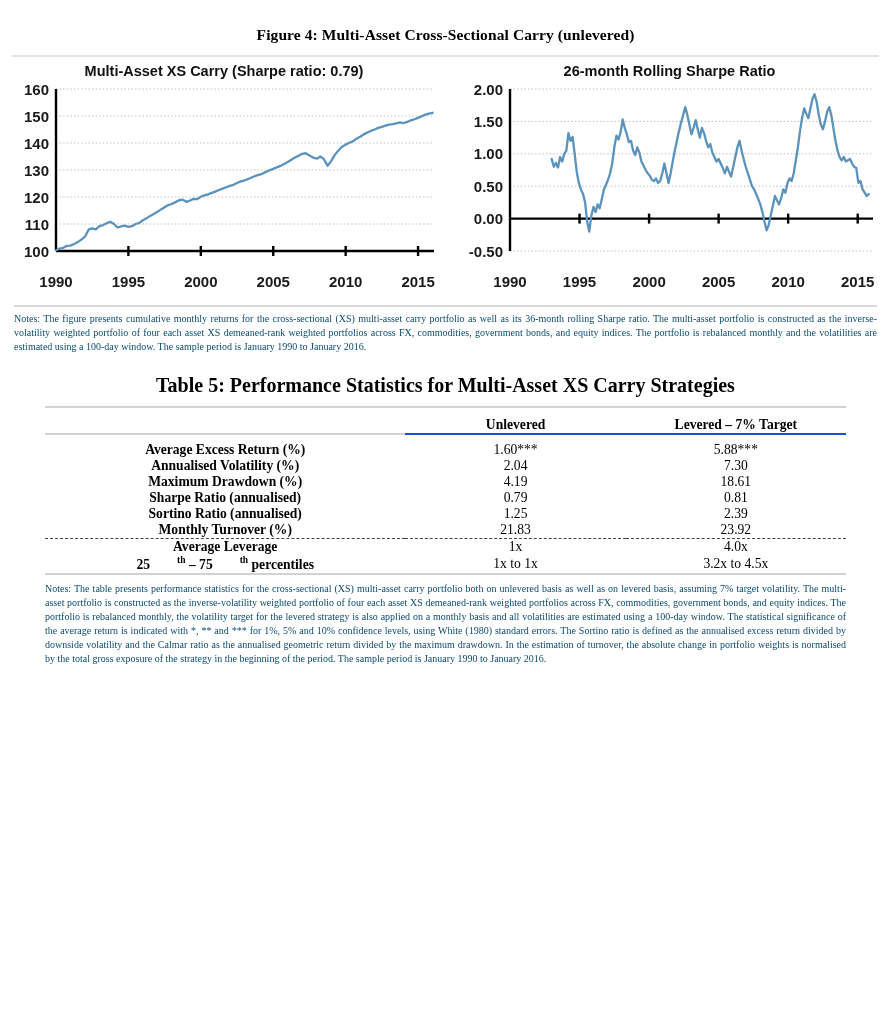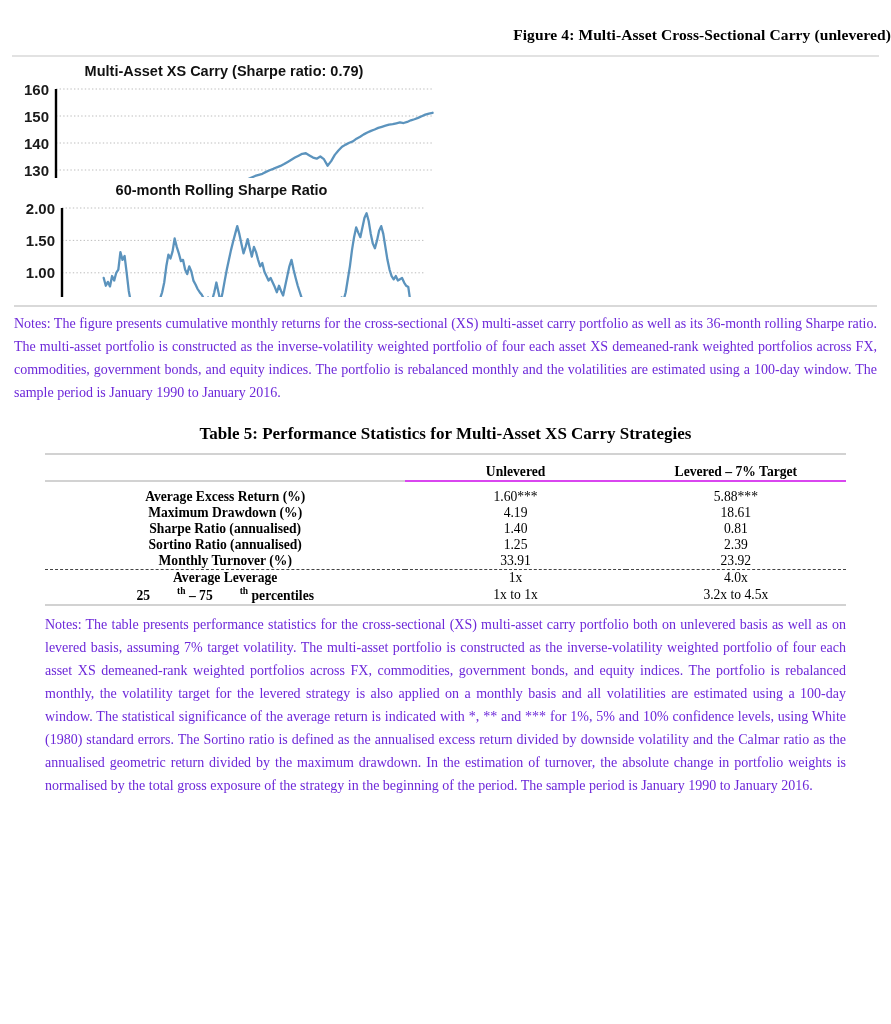--- a/index.html
+++ b/index.html
@@ -8,36 +8,35 @@
     background:#ffffff;
     font-family:"Liberation Serif", serif;
     color:#000;
     position:relative;
     overflow:hidden;
   }
   .page{position:relative;width:891px;height:1024px;box-sizing:border-box;}
 
   
   .fig-title{
-    text-align:right;
+    text-align:center;
     font-family:"Liberation Serif", serif;
     font-weight:bold;
     font-size:15.5px;
     padding-top:26px;
     letter-spacing:0.1px;
   }
   .fig-rule{
     height:2px;background:#e2e2e2;margin:11px 12px 0 12px;
   }
   .charts{
     display:flex;
     width:891px;
     height:238px;
     margin-top:2px;
-    flex-direction:column;
   }
   .chart-box{position:relative;overflow:hidden;}
   .chart-left{width:448px;height:238px;}
   .chart-right{width:443px;height:238px;}
   .chart-title{
     text-align:center;
     font-family:"Liberation Sans", sans-serif;
     font-weight:bold;
     font-size:14.5px;
     margin-top:4px;
@@ -48,58 +47,58 @@
   .tick-label{
     font-family:"Liberation Sans", sans-serif;
     font-weight:bold;
     font-size:15px;
     fill:#1a1a1a;
   }
 
   
   .notes{
     font-family:"Liberation Serif", serif;
-    font-size:14px;
-    line-height:23px;
+    font-size:10px;
+    line-height:14px;
     text-align:justify;
-    color:#6d28d9;
+    color:#0c4a6e;
   }
   .fig-notes{
     margin:8px 14px 0 14px;
     width:863px;
   }
   .notes-rule{
     height:2px;background:#d9d9d9;margin:0 0 5px 0;
   }
 
   
   .tbl-title{
     text-align:center;
     font-family:"Liberation Serif", serif;
     font-weight:bold;
-    font-size:17px;
+    font-size:20px;
     margin-top:20px;
   }
   table.stats{
     border-collapse:collapse;
     margin:9px auto 0 auto;
     width:801px;
     font-family:"Liberation Serif", serif;
   }
   table.stats th,table.stats td{
     padding:0;
     font-size:13.6px;
   }
   .hdr-top td{border-top:2px solid #d2d2d2;height:9px;}
   .hdr-row td{
     font-weight:bold;
     font-size:14px;
     text-align:center;
     padding:3px 0 7px 0;
-    border-bottom:2px solid #d946ef;
+    border-bottom:2px solid #1d4ed8;
   }
   .hdr-row td.lbl{border-bottom:2px solid #d2d2d2;}
   td.lbl{
     font-weight:bold;
     text-align:center;
     padding:9px 0 9px 4px;
     width:360px;
     white-space:nowrap;
   }
   td.val{
@@ -162,21 +161,21 @@
           <text x="56" y="208" text-anchor="middle" class="tick-label">1990</text>
           <text x="128.41379310344854" y="208" text-anchor="middle" class="tick-label">1995</text>
           <text x="200.82758620689705" y="208" text-anchor="middle" class="tick-label">2000</text>
           <text x="273.24137931034556" y="208" text-anchor="middle" class="tick-label">2005</text>
           <text x="345.6551724137941" y="208" text-anchor="middle" class="tick-label">2010</text>
           <text x="418.06896551724265" y="208" text-anchor="middle" class="tick-label">2015</text>
         </svg>
     </div>
 
     <div class="chart-box chart-right">
-      <div class="chart-title">60-month Rolling Sharpe Ratio</div>
+      <div class="chart-title">26-month Rolling Sharpe Ratio</div>
       <svg class="chart-svg" id="svg-right" width="443" height="212">
           <line x1="62" y1="172" x2="425" y2="172" stroke="#bdbdbd" stroke-width="1" stroke-dasharray="1.4,2.2"></line>
           <line x1="62" y1="139.6" x2="425" y2="139.6" stroke="#bdbdbd" stroke-width="1" stroke-dasharray="1.4,2.2"></line>
           <line x1="62" y1="107.2" x2="425" y2="107.2" stroke="#bdbdbd" stroke-width="1" stroke-dasharray="1.4,2.2"></line>
           <line x1="62" y1="74.8" x2="425" y2="74.8" stroke="#bdbdbd" stroke-width="1" stroke-dasharray="1.4,2.2"></line>
           <line x1="62" y1="42.4" x2="425" y2="42.4" stroke="#bdbdbd" stroke-width="1" stroke-dasharray="1.4,2.2"></line>
           <line x1="62" y1="10" x2="425" y2="10" stroke="#bdbdbd" stroke-width="1" stroke-dasharray="1.4,2.2"></line>
           <line x1="62" y1="10" x2="62" y2="172" stroke="#000" stroke-width="2.4"></line>
           <line x1="62" y1="139.6" x2="425" y2="139.6" stroke="#000" stroke-width="2.4"></line>
           <line x1="131.54022988505773" y1="134.6" x2="131.54022988505773" y2="144.6" stroke="#000" stroke-width="2.4"></line>
@@ -225,37 +224,42 @@
           <td class="lbl"></td>
           <td class="val"></td>
           <td class="val"></td>
         </tr>
     <tr>
           <td class="lbl">Average Excess Return (%)</td>
           <td class="val">1.60***</td>
           <td class="val">5.88***</td>
         </tr>
         <tr>
+          <td class="lbl">Annualised Volatility (%)</td>
+          <td class="val">2.04</td>
+          <td class="val">7.30</td>
+        </tr>
+        <tr>
           <td class="lbl">Maximum Drawdown (%)</td>
           <td class="val">4.19</td>
           <td class="val">18.61</td>
         </tr>
         <tr>
           <td class="lbl">Sharpe Ratio (annualised)</td>
-          <td class="val">1.40</td>
+          <td class="val">0.79</td>
           <td class="val">0.81</td>
         </tr>
         <tr>
           <td class="lbl">Sortino Ratio (annualised)</td>
           <td class="val">1.25</td>
           <td class="val">2.39</td>
         </tr>
         <tr>
           <td class="lbl">Monthly Turnover (%)</td>
-          <td class="val">33.91</td>
+          <td class="val">21.83</td>
           <td class="val">23.92</td>
         </tr>
         <tr class="dashed">
           <td></td>
           <td></td>
           <td></td>
         </tr>
         <tr>
           <td class="lbl">Average Leverage</td>
           <td class="val">1x</td>

